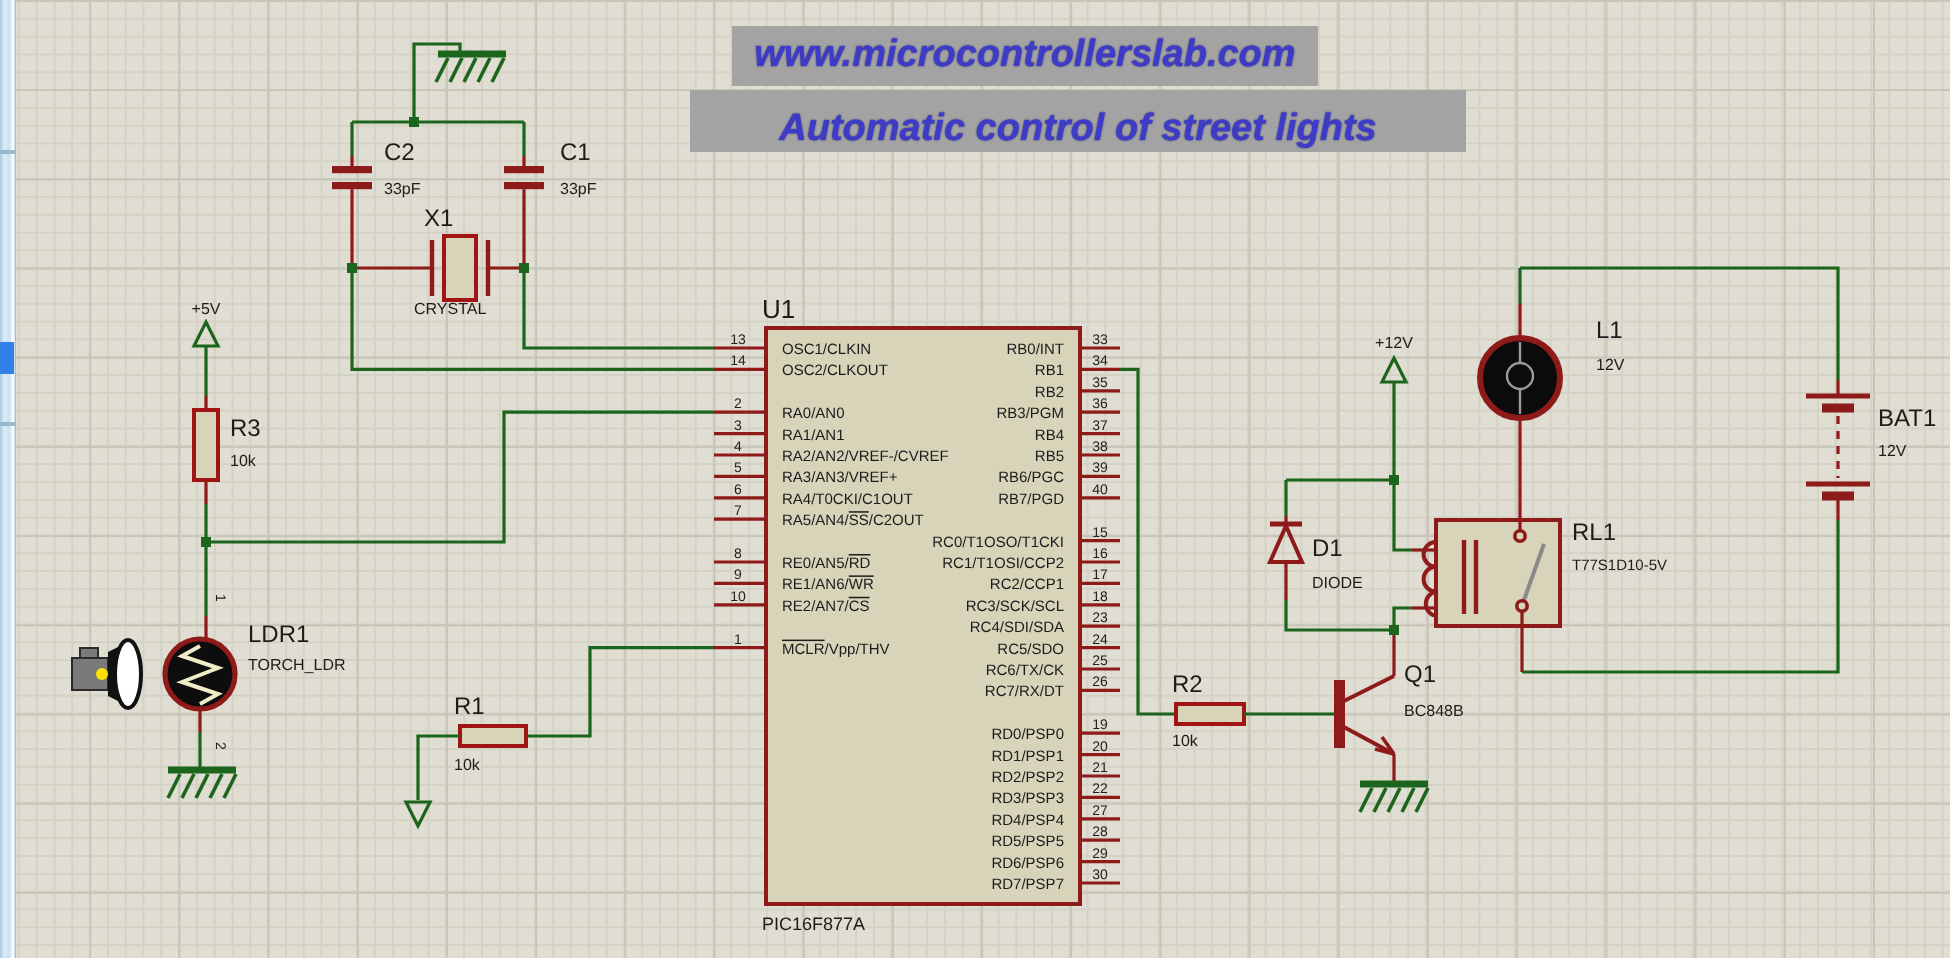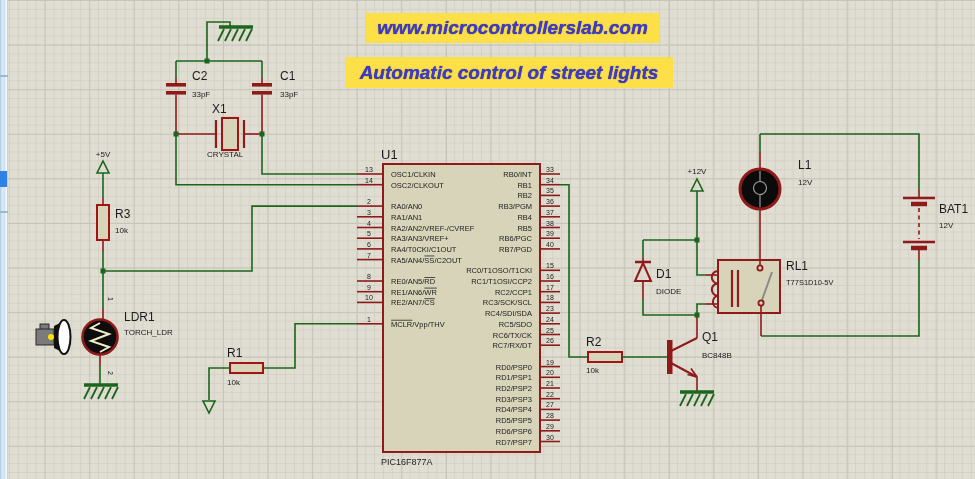--- a/index.html
+++ b/index.html
@@ -13,26 +13,26 @@
       linear-gradient(to right,#d4d1c5 1px,transparent 1px),
       linear-gradient(to bottom,#d4d1c5 1px,transparent 1px);
     background-size:44.6px 44.6px,44.6px 44.6px,8.92px 8.92px,8.92px 8.92px;}
   
   #left-strip{position:absolute;left:0;top:0;width:8px;height:100%;z-index:5;
     background:linear-gradient(90deg,#aac6dd 0px,#d8ebf8 2px,#cde2f2 5px,#f4fafd 6px,#f4fafd 7px,#8fa8ba 8px);}
   #left-strip .sel{position:absolute;left:0;top:171px;width:7px;height:16px;background:#2f81e8;}
   #left-strip .div1{position:absolute;left:0;top:75px;width:8px;height:2px;background:#9db8cc;}
   #left-strip .div2{position:absolute;left:0;top:211px;width:8px;height:2px;background:#9db8cc;}
   svg{position:absolute;left:0;top:0;z-index:2;}
-  .title-box{position:absolute;z-index:3;background:#fde047;display:flex;
+  .title-box{position:absolute;z-index:3;background:#a3a3a3;display:flex;
     align-items:center;justify-content:center;
     color:#3e3bc8;font-weight:bold;font-style:italic;font-size:19px;
     text-shadow:0 0 1px #22227a;}
   #title1{left:366px;top:13px;width:293px;height:30px;}
-  #title2{left:345px;top:57px;width:328px;height:31px;}
+  #title2{left:345px;top:45px;width:388px;height:31px;align-items:flex-end;}
   
   text{font-family:"Liberation Sans",sans-serif;fill:#1c1c1c;}
   .ref{font-size:12px;}
   .val{font-size:8px;}
   .pinlabel{font-size:7.5px;}
   .pinnum{font-size:7px;fill:#222;}
   .ov{text-decoration:overline;}
   .wire{stroke:#1c651c;stroke-width:1.6;fill:none;}
   .stub{stroke:#8f1a1a;stroke-width:1.6;fill:none;}
   .fillpart{fill:#d8d4ba;stroke:#a01414;stroke-width:2;}

